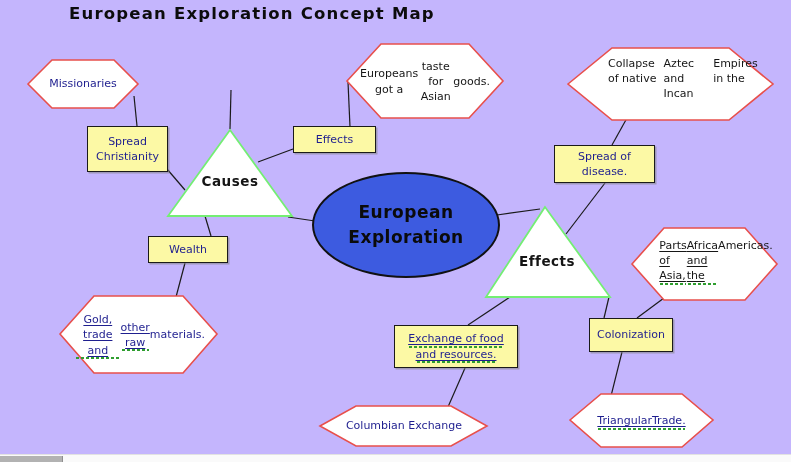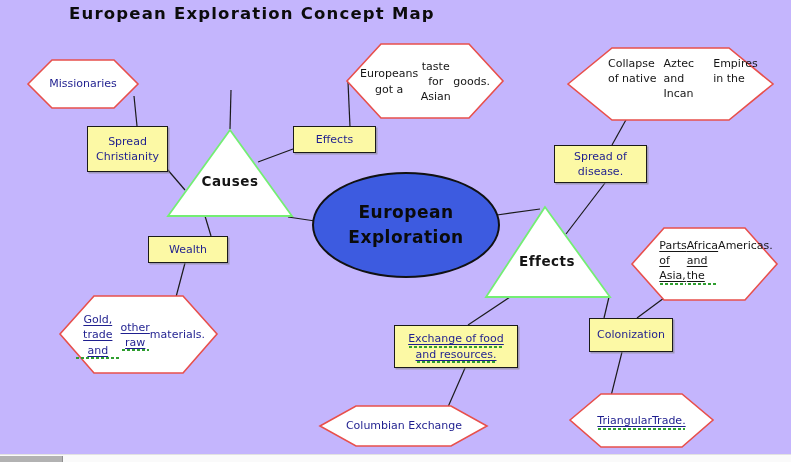--- a/index.html
+++ b/index.html
@@ -91,21 +91,21 @@
   </div>
 
   <div class="rect" style="left:293px;top:126px;width:83px;height:27px">
     <span class="ln">Effects</span>
   </div>
 
   <div class="rect" style="left:148px;top:236px;width:80px;height:27px">
     <span class="ln">Wealth</span>
   </div>
 
-  <div class="rect" style="left:554px;top:145px;width:93px;height:38px">
+  <div class="rect" style="left:554px;top:145px;width:101px;height:38px">
     <span class="ln">Spread of</span>
     <span class="ln">disease.</span>
   </div>
 
   <div class="rect" style="left:394px;top:325px;width:124px;height:43px">
     <span class="ln u">Exchange of food</span>
     <span class="ln u">and resources.</span>
   </div>
 
   <div class="rect" style="left:589px;top:318px;width:84px;height:34px">

